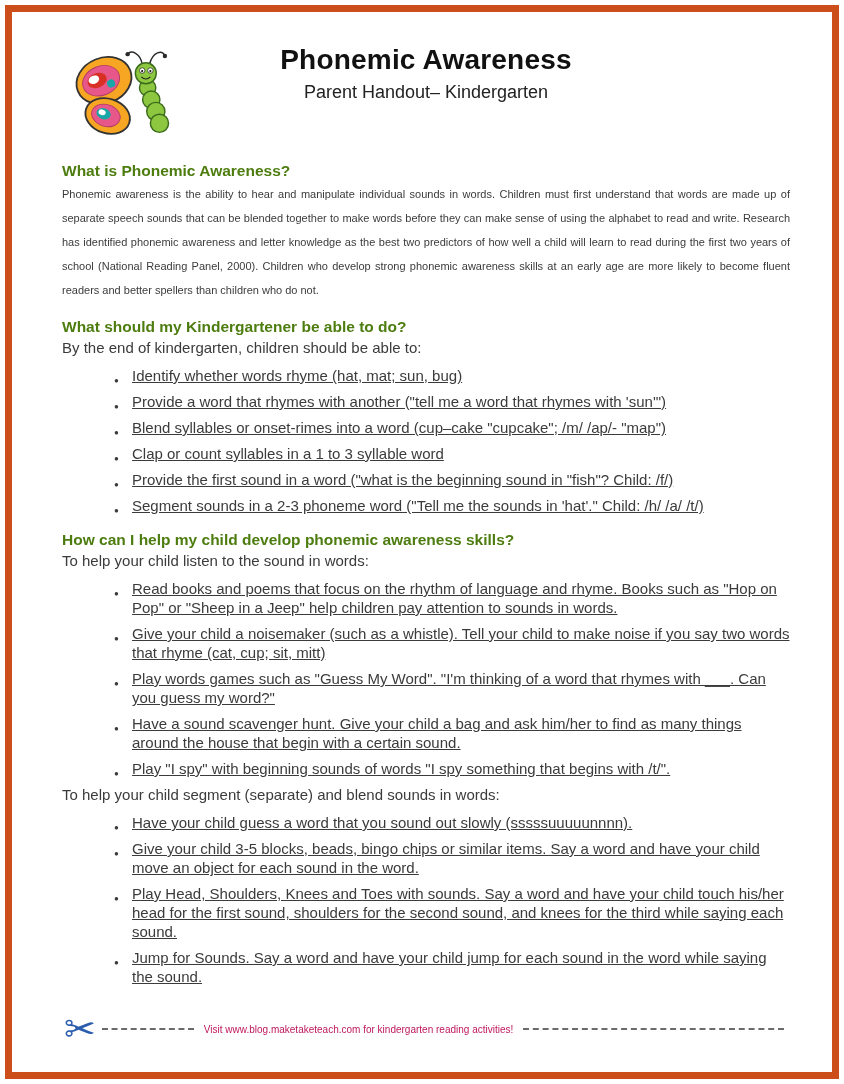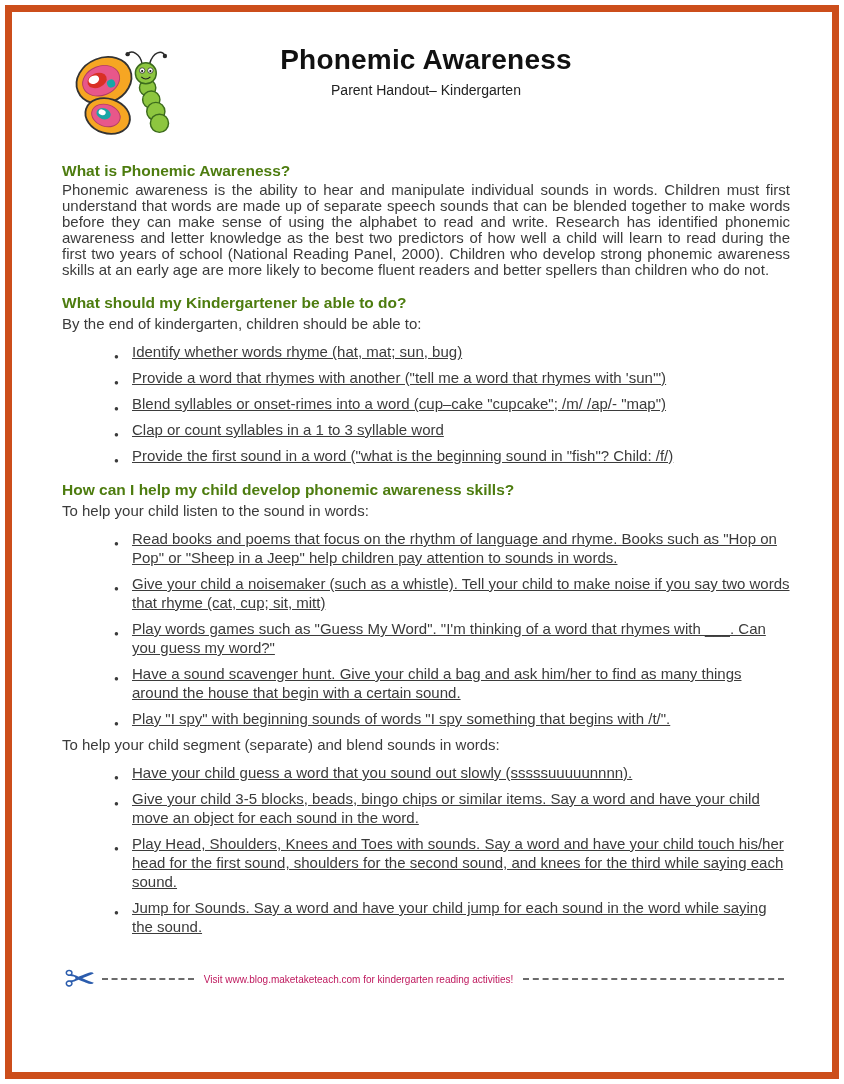--- a/index.html
+++ b/index.html
@@ -28,35 +28,35 @@
     margin: 10px 0 0 0;
     text-align: center;
     font-size: 28px;
     font-weight: bold;
     color: #111111;
     letter-spacing: 0.2px;
   }
   .subtitle {
     margin: 6px 0 0 0;
     text-align: center;
-    font-size: 14px;
+    font-size: 18px;
     font-weight: normal;
     color: #222222;
   }
   
   h3.sec-heading {
     margin: 16px 0 2px 0;
     font-size: 15.5px;
     font-weight: bold;
     color: #4d7c0f;
   }
   p.body-text {
     margin: 0;
-    font-size: 15px;
-    line-height: 16px;
+    font-size: 11px;
+    line-height: 24px;
     text-align: justify;
   }
   p.intro-text {
     margin: 0 0 2px 0;
     font-size: 15px;
     line-height: 19px;
   }
   ul.bullets {
     list-style: none;
     margin: 9px 0 6px 0;
@@ -158,20 +158,21 @@
 
     <section>
       <h3 class="sec-heading">What should my Kindergartener be able to do?</h3>
       <p class="intro-text">By the end of kindergarten, children should be able to:</p>
       <ul class="bullets">
         <li>Identify whether words rhyme (hat, mat; sun, bug)</li>
         <li>Provide a word that rhymes with another ("tell me a word that rhymes with 'sun'")</li>
         <li>Blend syllables or onset-rimes into a word (cup–cake "cupcake"; /m/ /ap/- "map")</li>
         <li>Clap or count syllables in a 1 to 3 syllable word</li>
         <li>Provide the first sound in a word ("what is the beginning sound in "fish"? Child: /f/)</li>
+        <li>Segment sounds in a 2-3 phoneme word ("Tell me the sounds in 'hat'." Child: /h/ /a/ /t/)</li>
       </ul>
     </section>
 
     <section>
       <h3 class="sec-heading">How can I help my child develop phonemic awareness skills?</h3>
       <p class="intro-text">To help your child listen to the sound in words:</p>
       <ul class="bullets">
         <li>Read books and poems that focus on the rhythm of language and rhyme.  Books such as "Hop on Pop" or "Sheep in a Jeep" help children pay attention to sounds in words.</li>
         <li>Give your child a noisemaker (such as a whistle).  Tell your child to make noise if you say two words that rhyme (cat, cup; sit, mitt)</li>
         <li>Play words games such as "Guess My Word".  "I'm thinking of a word that rhymes with ___.  Can you guess my word?"</li>

